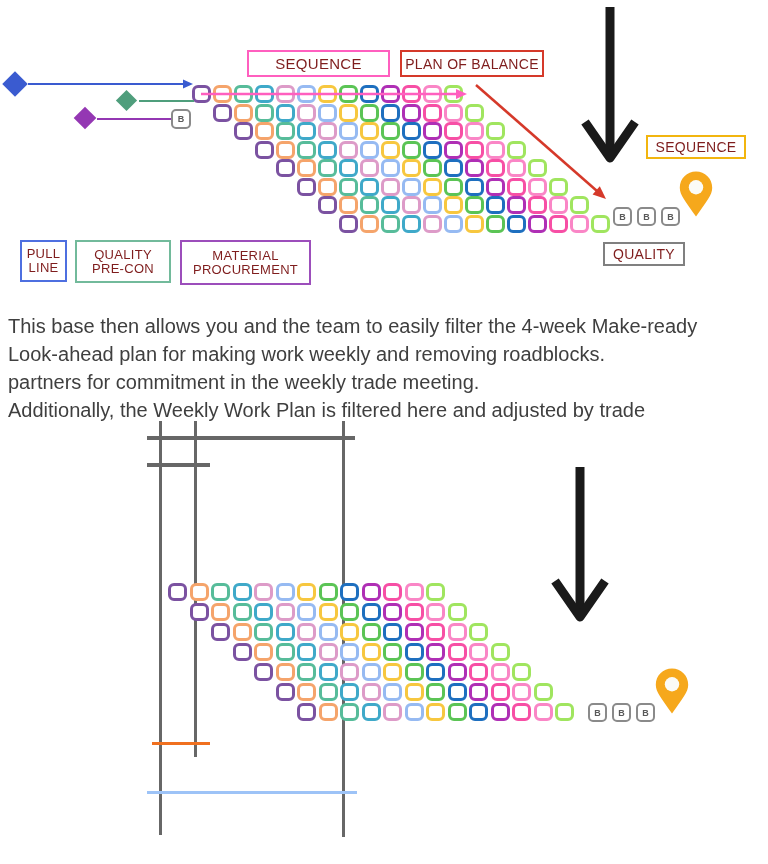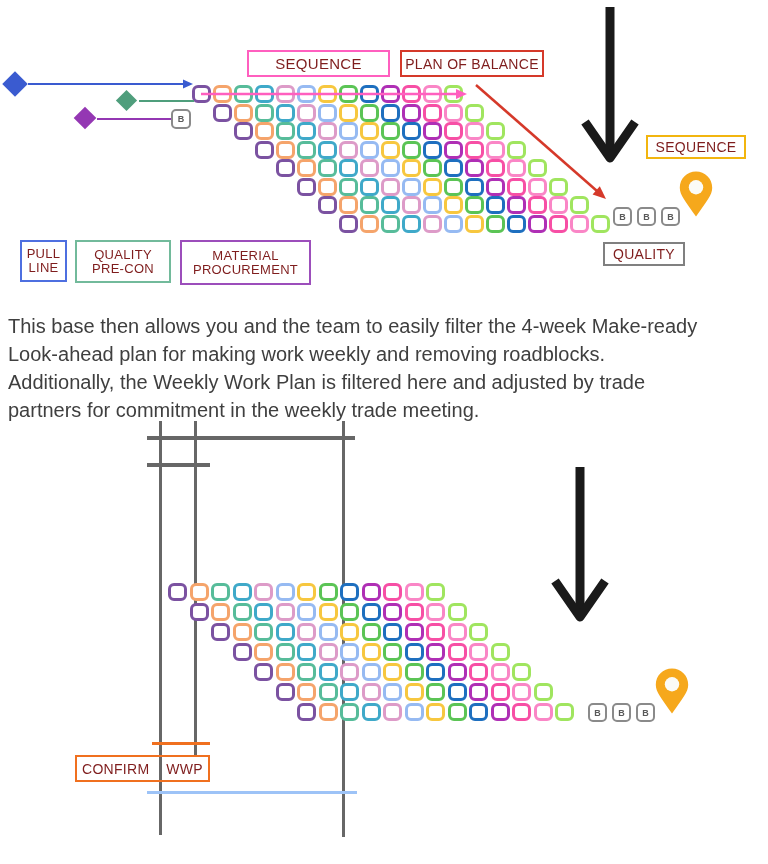--- a/index.html
+++ b/index.html
@@ -201,22 +201,22 @@
   </div>
   <div class="box twoline" style="left:180px;top:240px;width:131px;height:45px;border:2.5px solid #9c4ebb;font-size:13px;">
     <span>MATERIAL</span>
     <span>PROCUREMENT</span>
   </div>
 </div>
 
 <div class="para">
   <div>This base then allows you and the team to easily filter the 4-week Make-ready</div>
   <div>Look-ahead plan for making work weekly and removing roadblocks.</div>
+  <div>partners for commitment in the weekly trade meeting.</div>
   <div>Additionally, the Weekly Work Plan is filtered here and adjusted by trade</div>
-  <div>partners for commitment in the weekly trade meeting.</div>
 </div>
 
 <div class="diagram" style="top:418px;height:446px;">
 
   <div class="gline" style="left:158.5px;top:3px;width:3.5px;height:414px;"></div>
   <div class="gline" style="left:193.5px;top:3px;width:3.5px;height:336px;"></div>
   <div class="gline" style="left:341.5px;top:3px;width:3.5px;height:416px;"></div>
   <div class="gline" style="left:147px;top:18px;width:208px;height:3.5px;"></div>
   <div class="gline" style="left:147px;top:45px;width:63px;height:3.5px;"></div>
 
@@ -328,19 +328,15 @@
   <div class="bsq" style="left:636px;top:285px;">
     <span>B</span>
     </div>
 
   <svg class="abs" style="left:654px;top:247px;" width="36" height="52" viewBox="0 0 40 54">
     <path d="M20 2 C10 2 2 10 2 20 C2 28 8 35 20 52 C32 35 38 28 38 20 C38 10 30 2 20 2 Z" fill="#f6a81c"></path>
     <circle cx="20" cy="19.5" r="8" fill="#fbfbf7"></circle>
   </svg>
 
   <div class="oline" style="left:152px;top:324px;width:58px;height:3px;"></div>
-  <div class="box" style="left:75px;top:337px;width:135px;height:27px;border:2.5px solid #f0701f;font-size:14px;justify-content:space-between;padding:0 5px;">
-    <span>CONFIRM</span>
-    <span>WWP</span>
-  </div>
 
   <div class="bline" style="left:147px;top:373px;width:210px;height:2.5px;"></div>
 </div>
 
 </body></html>

